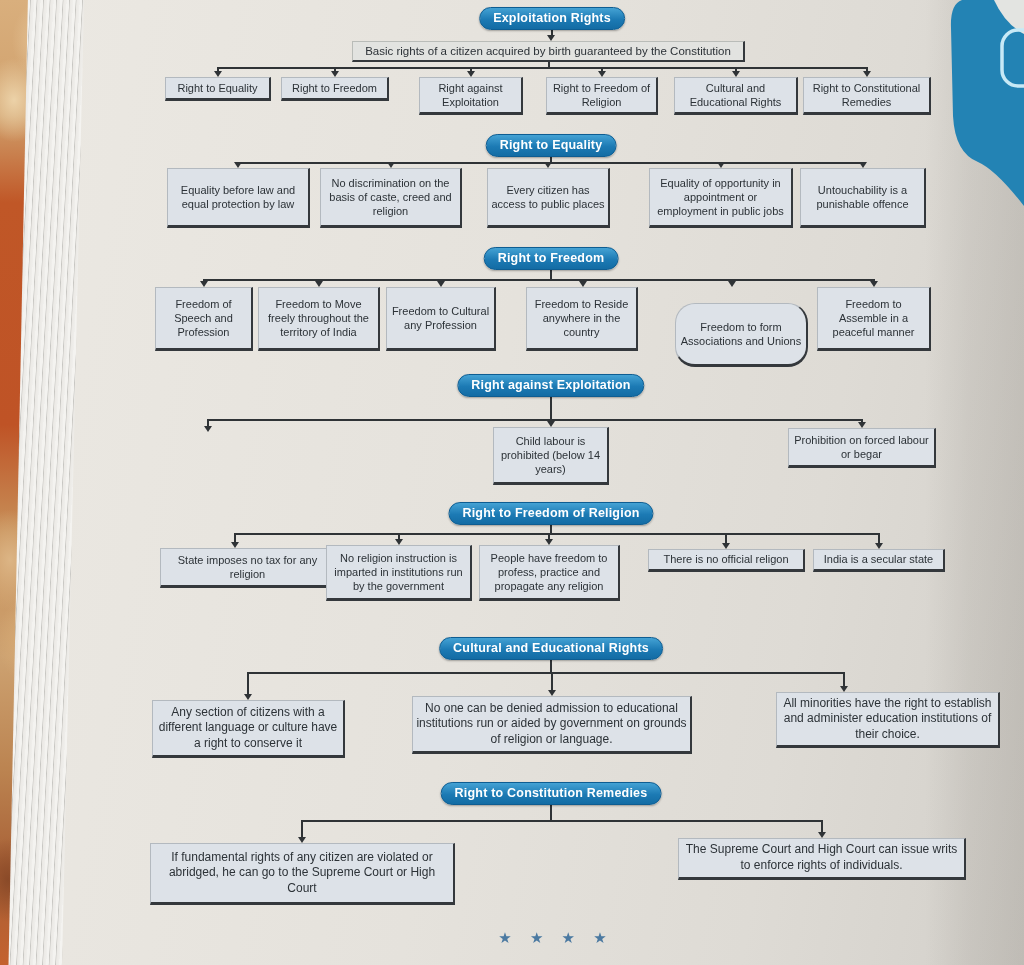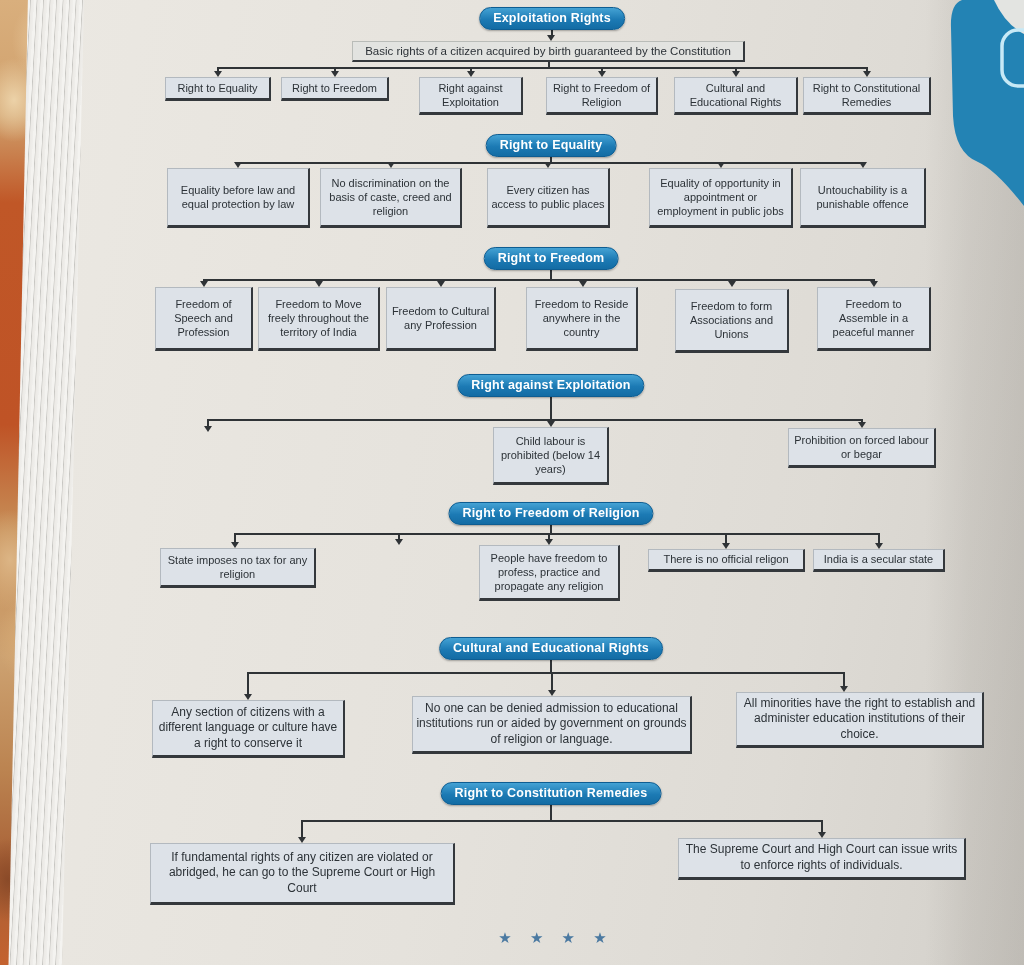--- a/index.html
+++ b/index.html
@@ -180,36 +180,37 @@
   <div class="tbox" style="left:320px;top:168px;width:142px;min-height:60px;">No discrimination on the basis of caste, creed and religion</div>
   <div class="tbox" style="left:487px;top:168px;width:123px;min-height:60px;">Every citizen has access to public places</div>
   <div class="tbox" style="left:649px;top:168px;width:144px;min-height:60px;">Equality of opportunity in appointment or employment in public jobs</div>
   <div class="tbox" style="left:800px;top:168px;width:126px;min-height:60px;">Untouchability is a punishable offence</div>
 
   <div class="badge" style="left:551px;top:247px;">Right to Freedom</div>
   <div class="tbox" style="left:155px;top:287px;width:98px;min-height:64px;">Freedom of Speech and Profession</div>
   <div class="tbox" style="left:258px;top:287px;width:122px;min-height:64px;">Freedom to Move freely throughout the territory of India</div>
   <div class="tbox" style="left:386px;top:287px;width:110px;min-height:64px;">Freedom to Cultural any Profession</div>
   <div class="tbox" style="left:526px;top:287px;width:112px;min-height:64px;">Freedom to Reside anywhere in the country</div>
-  <div class="tbox" style="left:675px;top:289px;width:114px;min-height:64px;">Freedom to form Associations and Unions</div>
+  <div class="tbox" style="left:675px;top:303px;width:133px;min-height:64px;border-radius:20px;">Freedom to form Associations and Unions</div>
   <div class="tbox" style="left:817px;top:287px;width:114px;min-height:64px;">Freedom to Assemble in a peaceful manner</div>
 
   <div class="badge" style="left:551px;top:374px;">Right against Exploitation</div>
   <div class="tbox" style="left:493px;top:427px;width:116px;min-height:58px;">Child labour is prohibited (below 14 years)</div>
   <div class="tbox" style="left:788px;top:428px;width:148px;min-height:40px;">Prohibition on forced labour or begar</div>
 
   <div class="badge" style="left:551px;top:502px;">Right to Freedom of Religion</div>
-  <div class="tbox" style="left:160px;top:548px;width:156px;min-height:40px;">State imposes no tax for any religion</div>
+  <div class="tbox" style="left:160px;top:548px;width:176px;min-height:40px;">State imposes no tax for any religion</div>
+  <div class="tbox" style="left:326px;top:545px;width:146px;min-height:56px;">No religion instruction is imparted in institutions run by the government</div>
   <div class="tbox" style="left:479px;top:545px;width:141px;min-height:56px;">People have freedom to profess, practice and propagate any religion</div>
   <div class="tbox nowrap" style="left:648px;top:549px;width:157px;min-height:23px;">There is no official religon</div>
   <div class="tbox nowrap" style="left:813px;top:549px;width:132px;min-height:23px;">India is a secular state</div>
 
   <div class="badge" style="left:551px;top:637px;">Cultural and Educational Rights</div>
   <div class="tbox lg" style="left:152px;top:700px;width:193px;min-height:58px;">Any section of citizens with a different language or culture have a right to conserve it</div>
   <div class="tbox lg" style="left:412px;top:696px;width:280px;min-height:58px;">No one can be denied admission to educational institutions run or aided by government on grounds of religion or language.</div>
-  <div class="tbox lg" style="left:736px;top:692px;width:248px;min-height:56px;">All minorities have the right to establish and administer education institutions of their choice.</div>
+  <div class="tbox lg" style="left:776px;top:692px;width:224px;min-height:56px;">All minorities have the right to establish and administer education institutions of their choice.</div>
 
   <div class="badge" style="left:551px;top:782px;">Right to Constitution Remedies</div>
   <div class="tbox lg" style="left:150px;top:843px;width:305px;min-height:62px;">If fundamental rights of any citizen are violated or abridged, he can go to the Supreme Court or High Court</div>
   <div class="tbox lg" style="left:678px;top:838px;width:288px;min-height:42px;">The Supreme Court and High Court can issue writs to enforce rights of individuals.</div>
 
   <div class="stars">★ ★ ★ ★</div>
 </div>
 
 </body></html>

